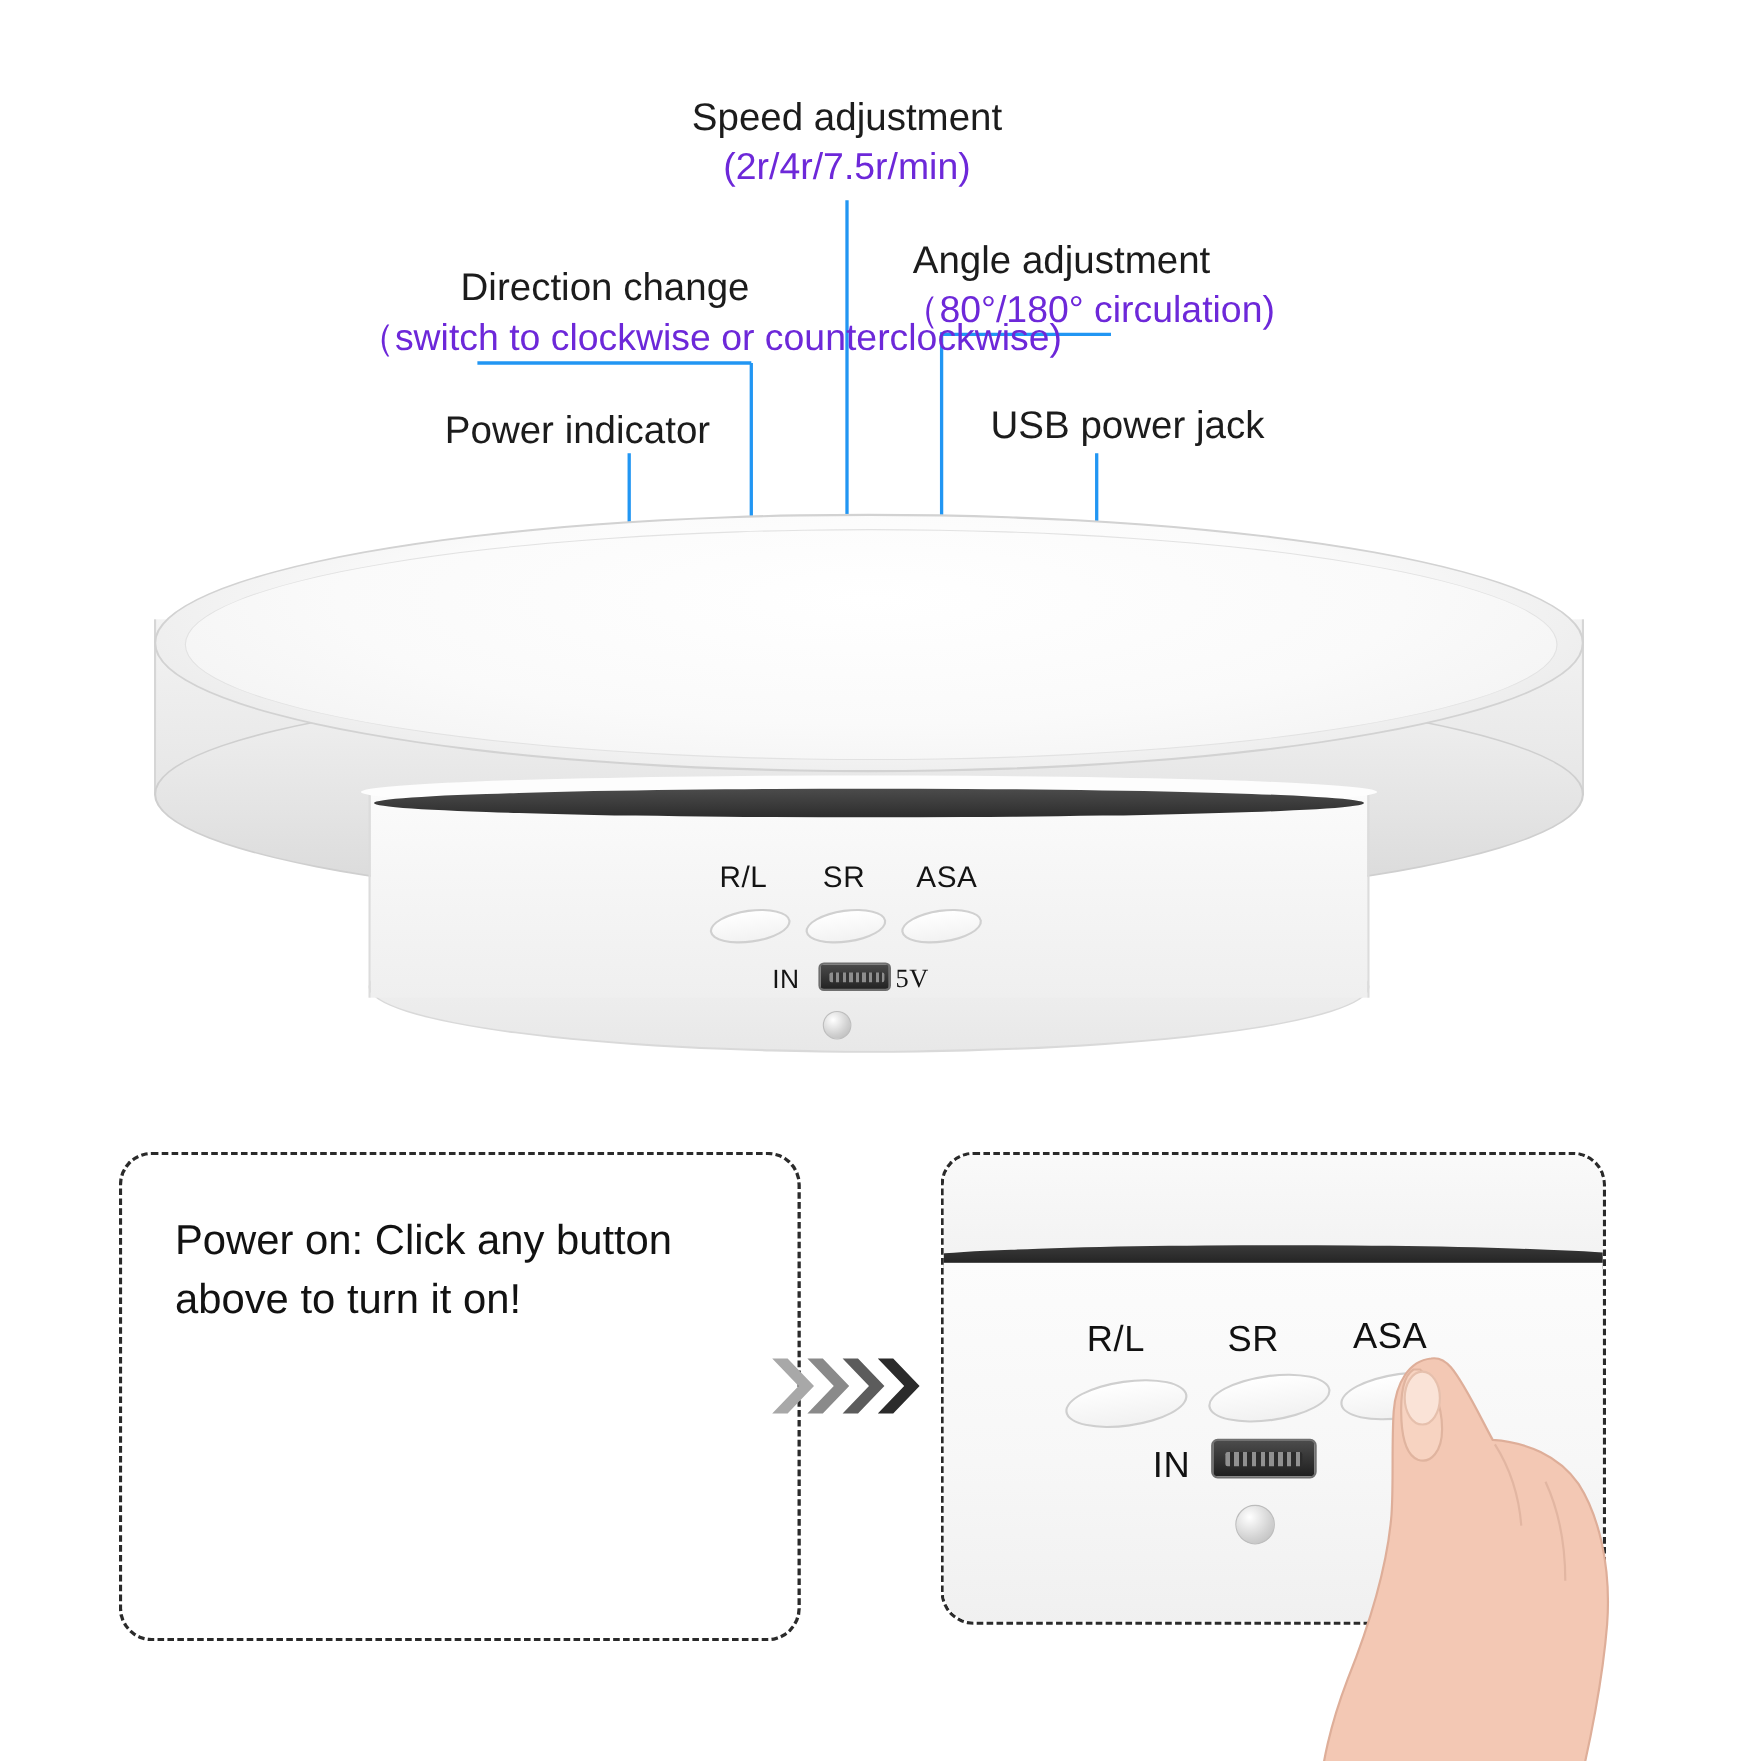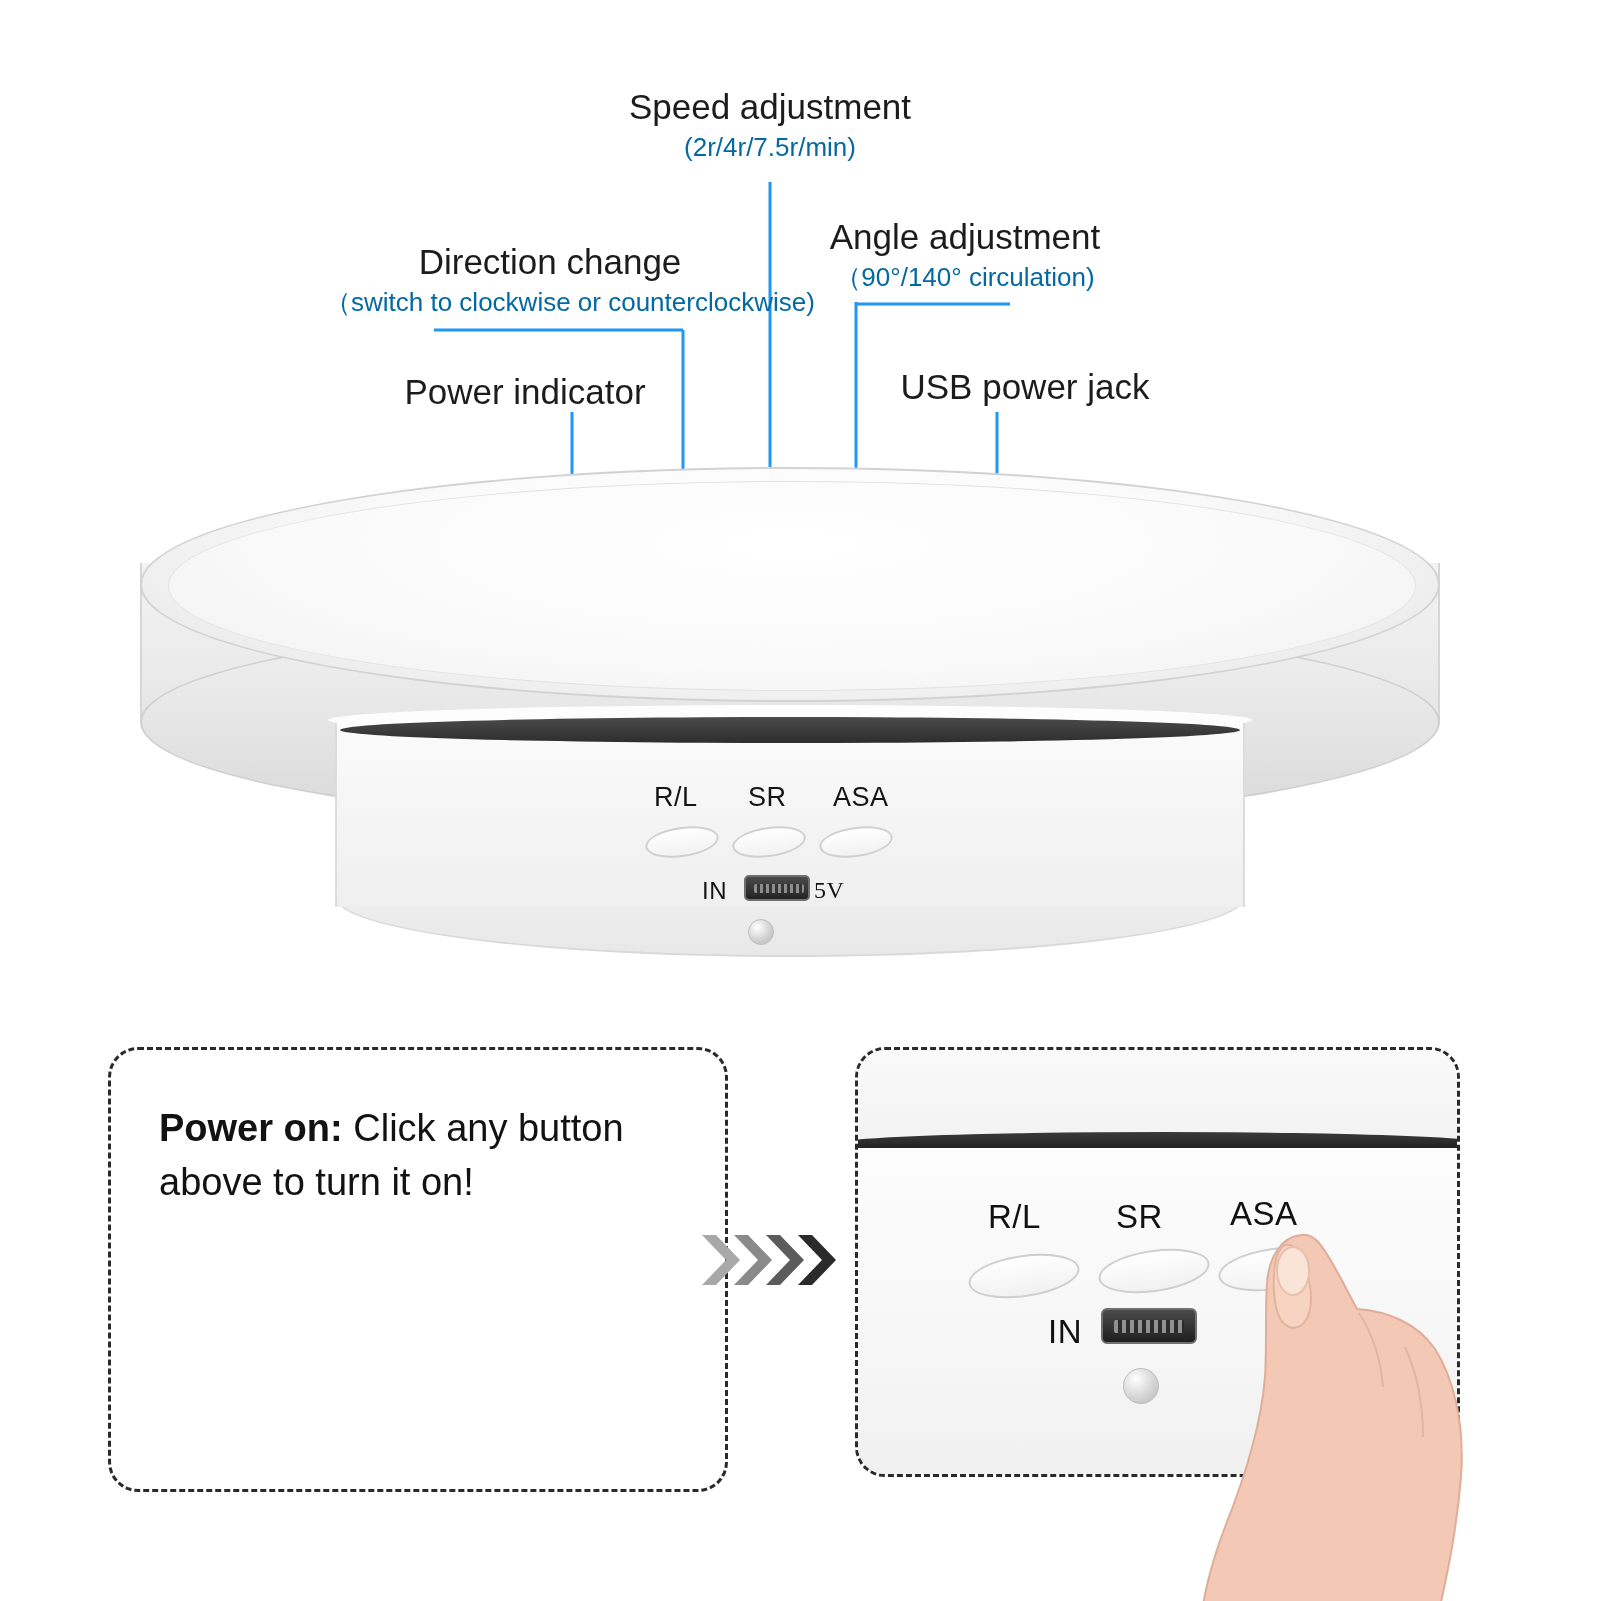--- a/index.html
+++ b/index.html
@@ -27,22 +27,22 @@
     text-align: center;
     line-height: 1.15;
     white-space: nowrap;
   }
   .callout .title {
     font-size: 35px;
     color: #1c1c1c;
     display: block;
   }
   .callout .sub {
-    font-size: 26px;
-    color: #0369a1;
+    font-size: 34px;
+    color: #6d28d9;
     display: block;
     margin-top: 6px;
     text-align: center;
   }
   
   svg.leaders {
     position: absolute;
     left: 0; top: 0;
     width: 1601px;
     height: 1601px;
@@ -187,21 +187,21 @@
     border-radius: 30px;
     box-sizing: border-box;
     padding: 52px 40px 0 48px;
   }
   .note-p {
     font-size: 38px;
     line-height: 1.42;
     color: #121212;
     margin: 0 0 26px 0;
   }
-  .note-p b { font-weight: bold; }
+  .note-p b { font-weight: normal; }
   
   .arrows {
     position: absolute;
     left: 700px;
     top: 1215px;
     width: 160px;
     height: 70px;
   }
   
   .photo-box {
@@ -327,21 +327,21 @@
     <span class="sub">(2r/4r/7.5r/min)</span>
   </div>
 
   <div class="callout" style="left:325px; top:230px; width:450px;">
     <span class="title">Direction change</span>
     <span class="sub">（switch to clockwise or counterclockwise)</span>
   </div>
 
   <div class="callout" style="left:820px; top:205px; width:290px;">
     <span class="title">Angle adjustment</span>
-    <span class="sub">（90°/140° circulation)</span>
+    <span class="sub">（80°/180° circulation)</span>
   </div>
 
   <div class="callout" style="left:400px; top:360px; width:250px;text-align:center;">
     <span class="title">Power indicator</span>
   </div>
 
   <div class="callout" style="left:895px; top:355px; width:260px;">
     <span class="title">USB power jack</span>
   </div>
 

